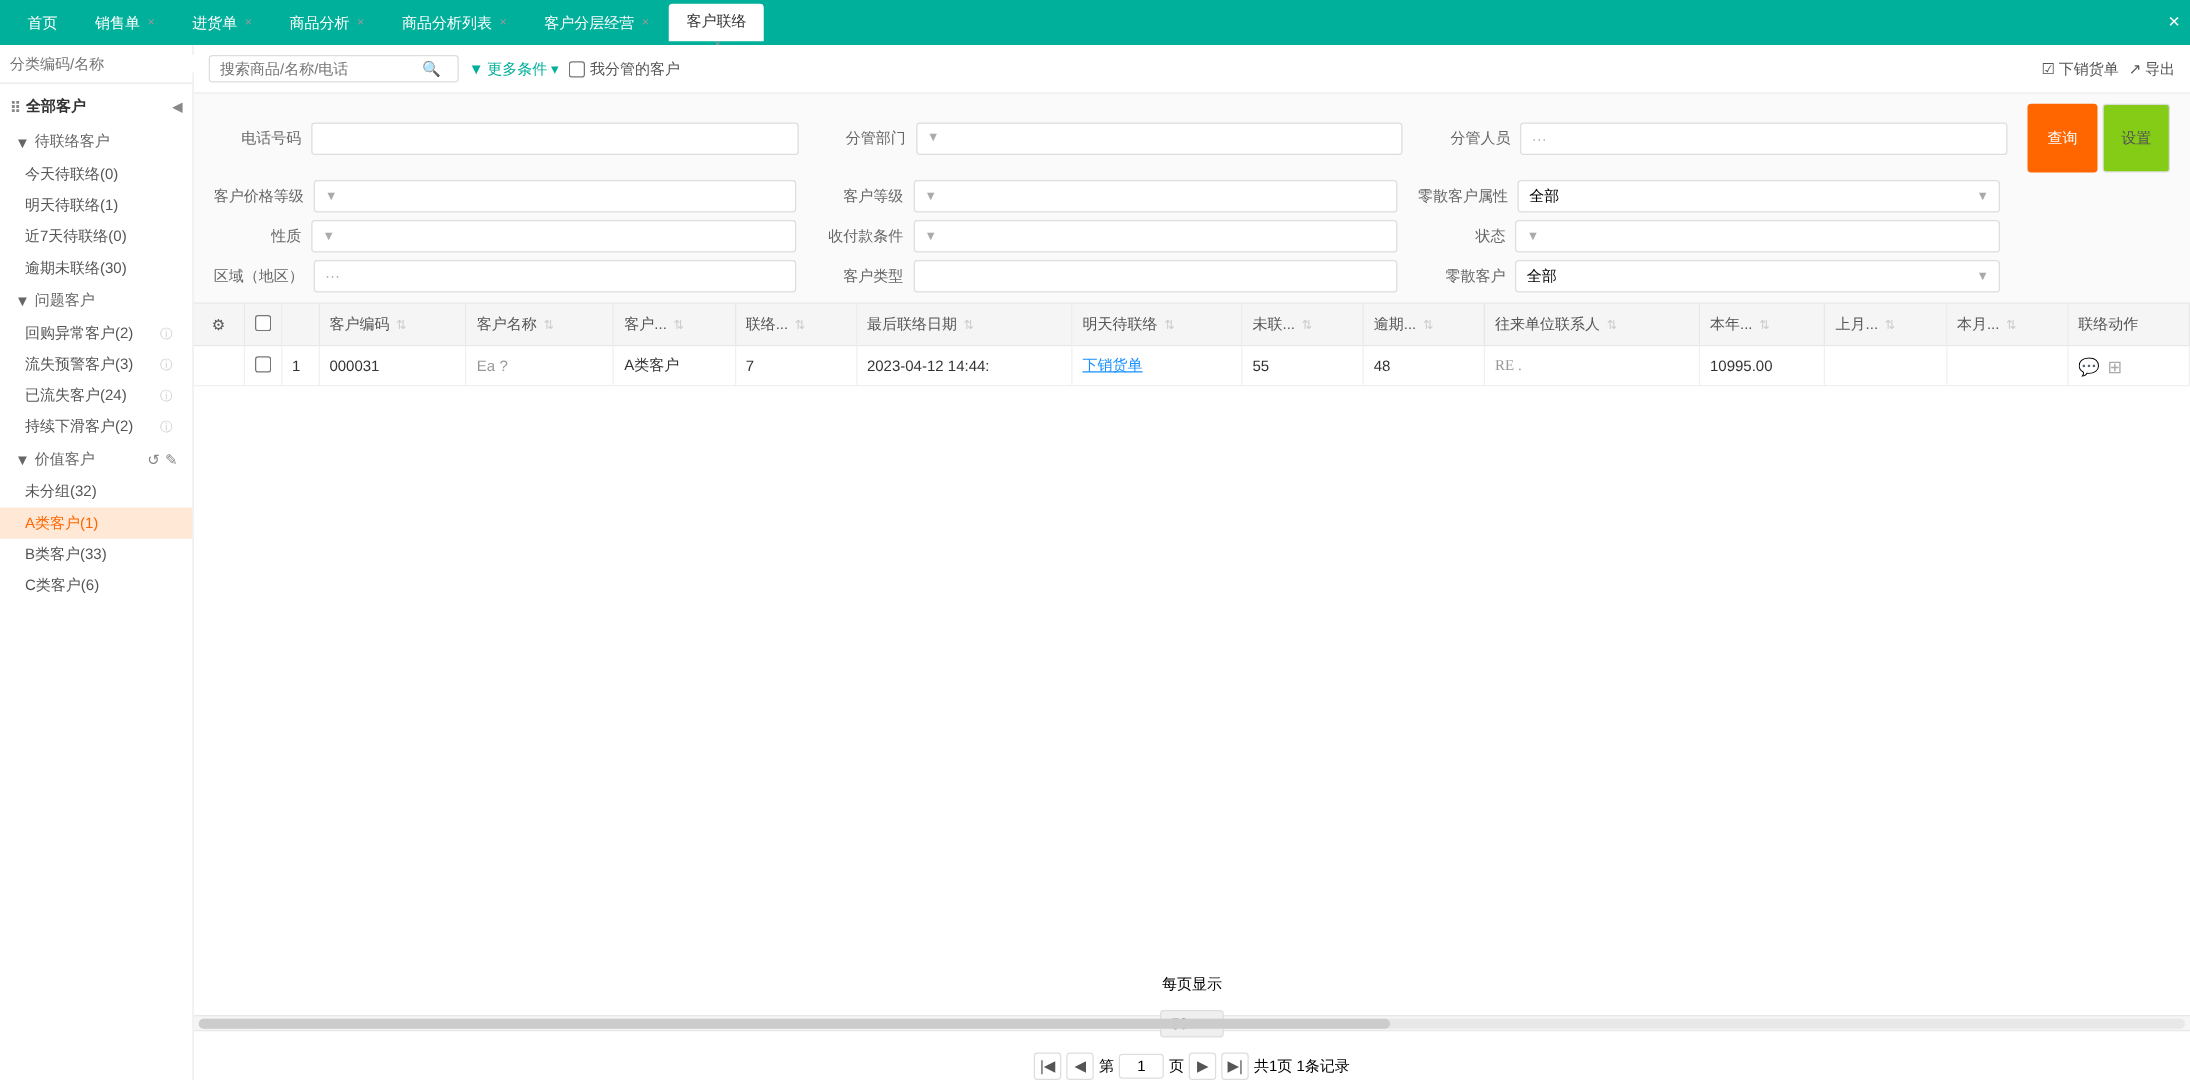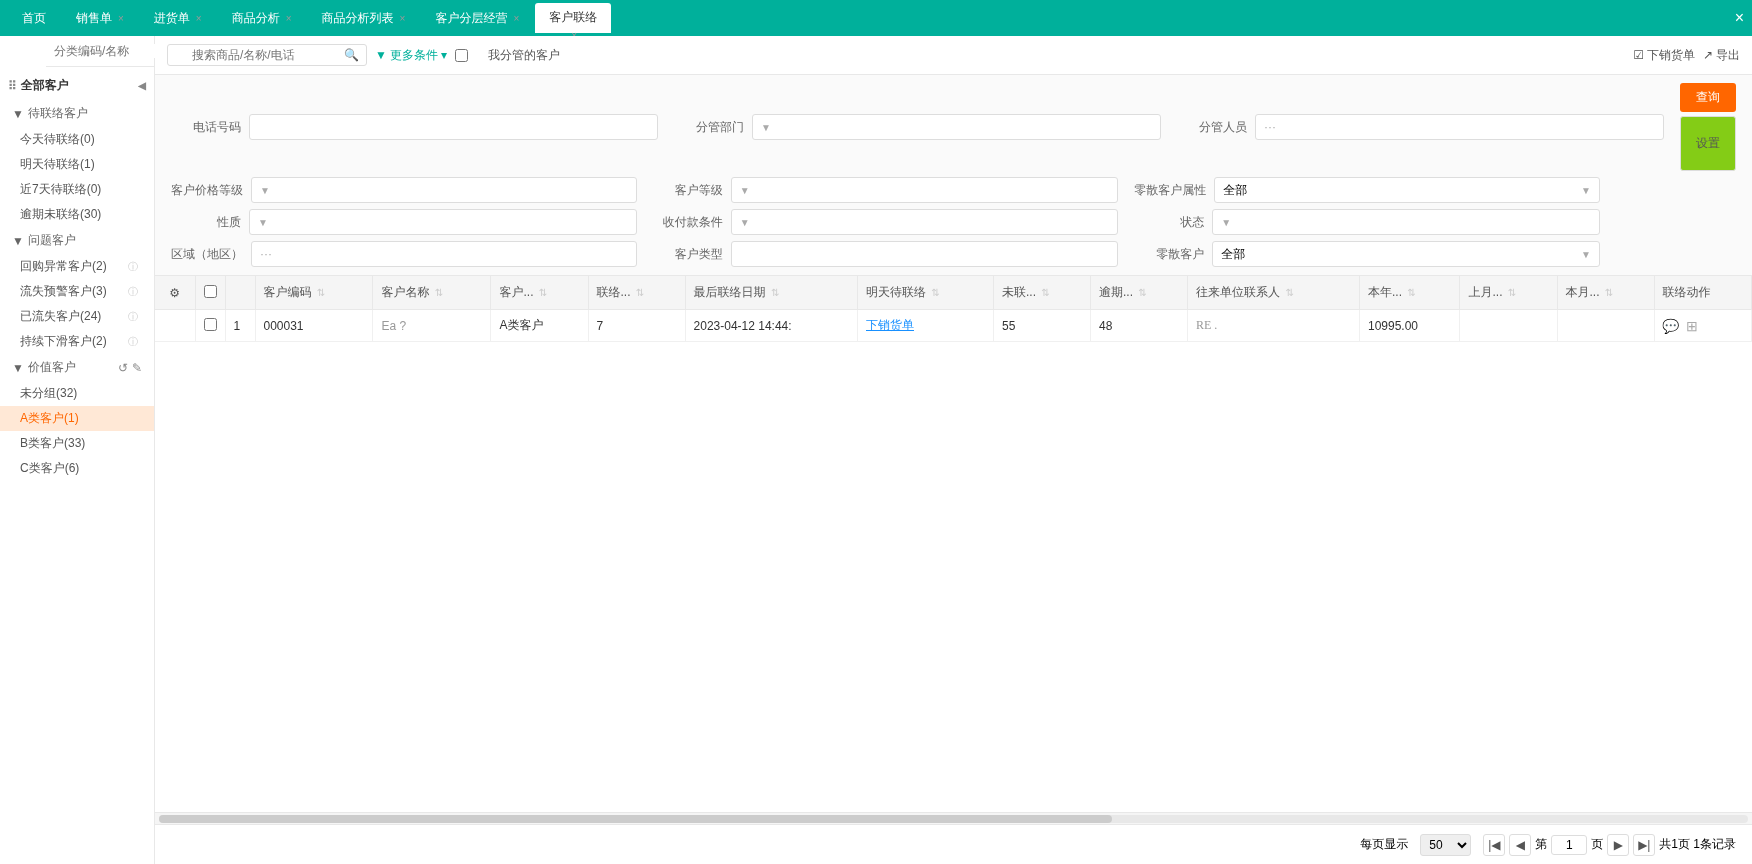--- a/index.html
+++ b/index.html
@@ -51,21 +51,20 @@
       display: flex;
       flex-direction: column;
       flex-shrink: 0;
     }
     .sidebar-search {
       padding: 8px;
       border-bottom: 1px solid #e8e8e8;
       display: flex;
       align-items: center;
       gap: 4px;
-      margin-left: 46px;
     }
     .sidebar-search input {
       flex: 1;
       border: none;
       outline: none;
       font-size: 12px;
       color: #999;
     }
     .sidebar-search .search-icon { color: #00b09b; cursor: pointer; }
     .sidebar-tree {
@@ -126,36 +125,36 @@
       display: flex;
       align-items: center;
       gap: 8px;
       background: white;
     }
     .filter-search {
       display: flex;
       align-items: center;
       border: 1px solid #ddd;
       border-radius: 3px;
-      padding: 3px 24px;
-      gap: 2px;
+      padding: 3px 8px;
+      gap: 12px;
       width: 200px;
     }
     .filter-search input { border: none; outline: none; font-size: 12px; width: 150px; }
     .filter-more {
       display: flex;
       align-items: center;
       gap: 3px;
       color: #00b09b;
       cursor: pointer;
     }
     .filter-checkbox {
       display: flex;
       align-items: center;
-      gap: 20px;
+      gap: 4px;
       color: #555;
     }
     .filter-actions { margin-left: auto; display: flex; gap: 8px; }
     .action-btn {
       display: flex;
       align-items: center;
       gap: 3px;
       color: #555;
       cursor: pointer;
       font-size: 12px;
@@ -261,20 +260,21 @@
     
     .table-footer {
       height: 40px;
       border-top: 1px solid #e8e8e8;
       display: flex;
       align-items: center;
       justify-content: flex-end;
       padding: 0 16px;
       gap: 12px;
       background: white;
+      flex-direction: column;
     }
     .pagination-select {
       border: 1px solid #ddd;
       border-radius: 3px;
       padding: 2px 4px;
       font-size: 12px;
     }
     .pagination-btns { display: flex; align-items: center; gap: 4px; }
     .page-btn {
       width: 22px; height: 22px;
@@ -474,21 +474,21 @@
           <div class="filter-input">
             <span class="dropdown-arrow">▼</span>
           </div>
         </div>
         <div class="filter-field">
           <span class="filter-label">分管人员</span>
           <div class="filter-input">
             <span class="more-btn">···</span>
           </div>
         </div>
-        <div style="display:flex;flex-direction:column;gap:4px;">
+        <div style="display:flex;flex-direction:row;gap:4px;">
           <button class="query-btn">查询</button>
           <button class="set-btn">设置</button>
         </div>
       </div>
 
       <div class="filter-row">
         <div class="filter-field">
           <span class="filter-label">客户价格等级</span>
           <div class="filter-input">
             <span class="dropdown-arrow">▼</span>

